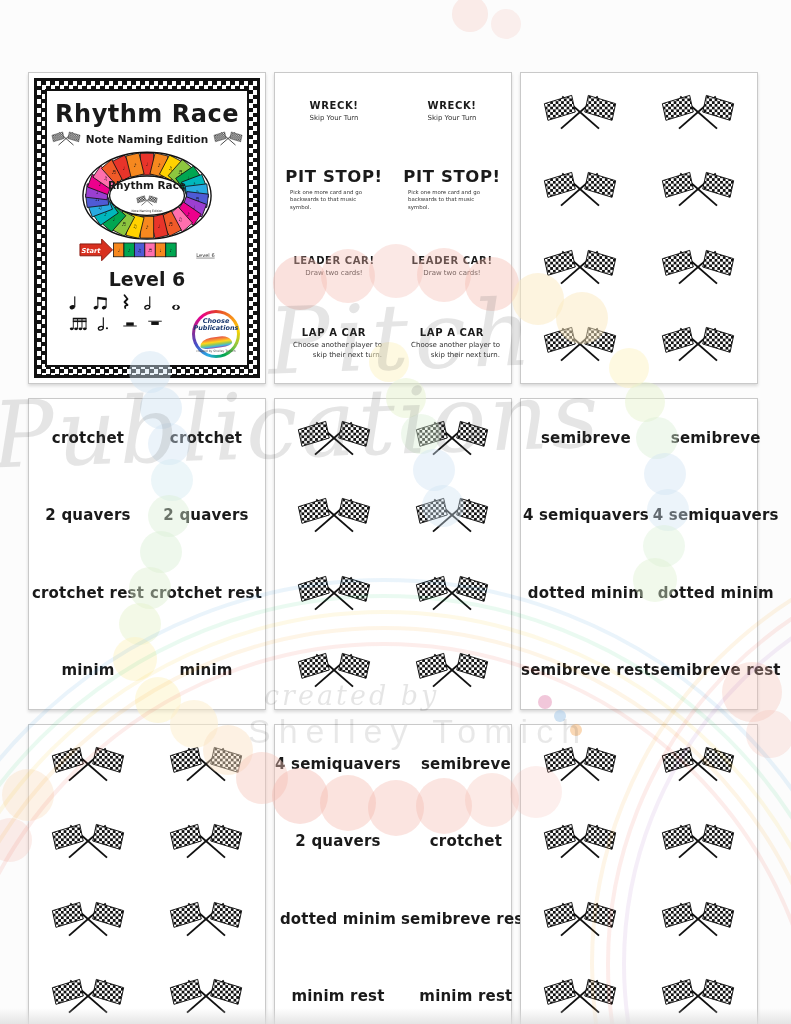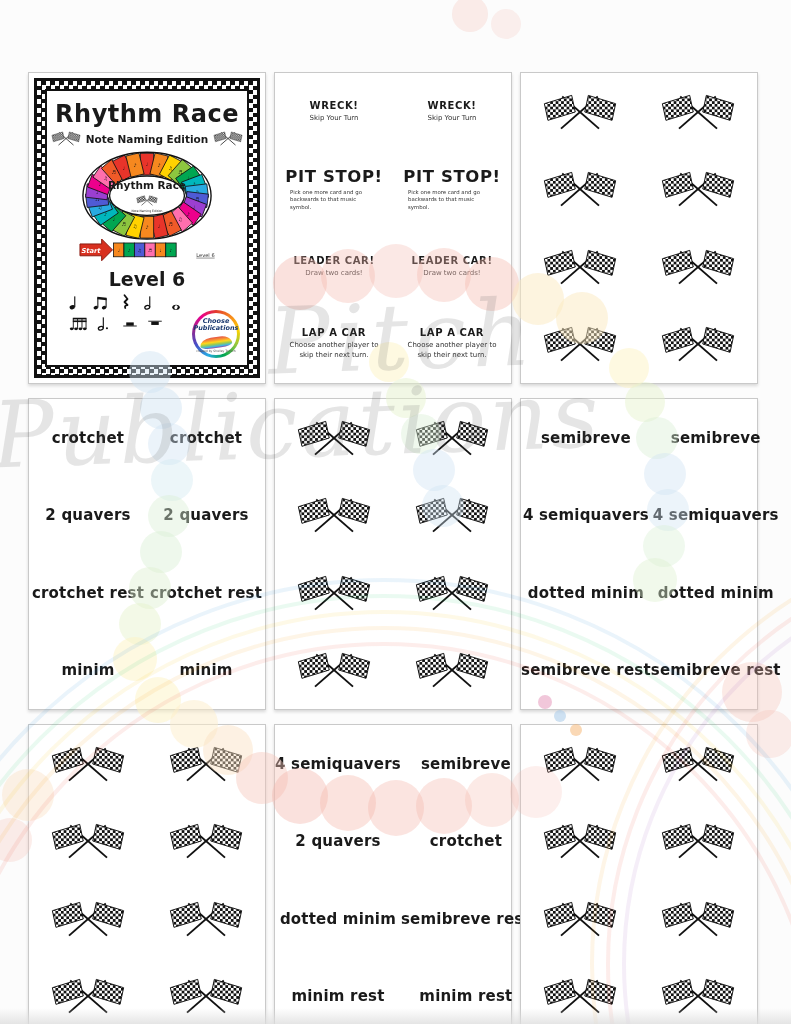--- a/index.html
+++ b/index.html
@@ -11,21 +11,21 @@
         grid-template-columns:repeat(3,238px);gap:14px 8px;z-index:1;margin-top:44px;}
   .page{width:238px;height:312px;background:#fff;border:1px solid #c9c9c9;
         box-shadow:0 2px 3px rgba(0,0,0,.14);position:relative;box-sizing:border-box;}
 
   
   .cellgrid{position:absolute;inset:0;display:grid;grid-template-columns:1fr 1fr;
             grid-template-rows:repeat(4,1fr);}
   .cell{display:flex;flex-direction:column;align-items:center;justify-content:center;}
   .card-title{font-size:10px;font-weight:800;letter-spacing:.6px;white-space:nowrap;}
   .cell:nth-child(3) .card-title,.cell:nth-child(4) .card-title{font-size:16.5px;}
-  .card-sub{margin-top:3px;font-size:7px;color:#333;max-width:96px;line-height:1.4;text-align:center;}
+  .card-sub{margin-top:3px;font-size:7px;color:#333;max-width:96px;line-height:1.4;text-align:right;}
   .cell:nth-child(3) .card-sub,.cell:nth-child(4) .card-sub{font-size:5.4px;text-align:left;max-width:88px;}
   .word{font-size:15px;font-weight:700;letter-spacing:.2px;white-space:nowrap;}
   .flag-lg{width:78px;height:38px;}
 
   
   .cover .checker-frame{position:absolute;inset:5px;border:3px solid #111;
       background:conic-gradient(#111 0 25%,#fff 0 50%,#111 0 75%,#fff 0) 0 0/9px 9px;}
   .cover-inner{position:absolute;inset:16px;background:#fff;border:2px solid #111;
       display:flex;flex-direction:column;align-items:center;padding-top:9px;box-sizing:border-box;}
   .cover-title{font-size:24px;font-weight:800;letter-spacing:.5px;margin:0 0 3px;}
@@ -637,16 +637,18 @@
         <div class="wm-arc" style="left: -72px; top: 626px; width: 904px; height: 904px; border-color: rgb(243, 156, 18);"></div>
         <div class="wm-arc" style="left: -88px; top: 610px; width: 936px; height: 936px; border-color: rgb(241, 196, 15);"></div>
         <div class="wm-arc" style="left: -104px; top: 594px; width: 968px; height: 968px; border-color: rgb(46, 204, 113);"></div>
         <div class="wm-arc" style="left: -120px; top: 578px; width: 1000px; height: 1000px; border-color: rgb(52, 152, 219);"></div>
         <div class="wm-arc" style="left: 622px; top: 562px; width: 796px; height: 796px; border-color: rgb(155, 89, 182);"></div>
         <div class="wm-arc" style="left: 606px; top: 546px; width: 828px; height: 828px; border-color: rgb(231, 76, 60);"></div>
         <div class="wm-arc" style="left: 590px; top: 530px; width: 860px; height: 860px; border-color: rgb(243, 156, 18);"></div>
       </div>
     <div class="wm-script" id="wm-pitch">Pitch</div>
     <div class="wm-script" id="wm-publications">Publications</div>
+    <div class="wm-script" id="wm-credit1">created by</div>
+    <div class="wm-script" id="wm-credit2">Shelley Tomich</div>
   </div>
 
   <div class="bottom-fade"></div>
 </div>
 
 </body></html>

